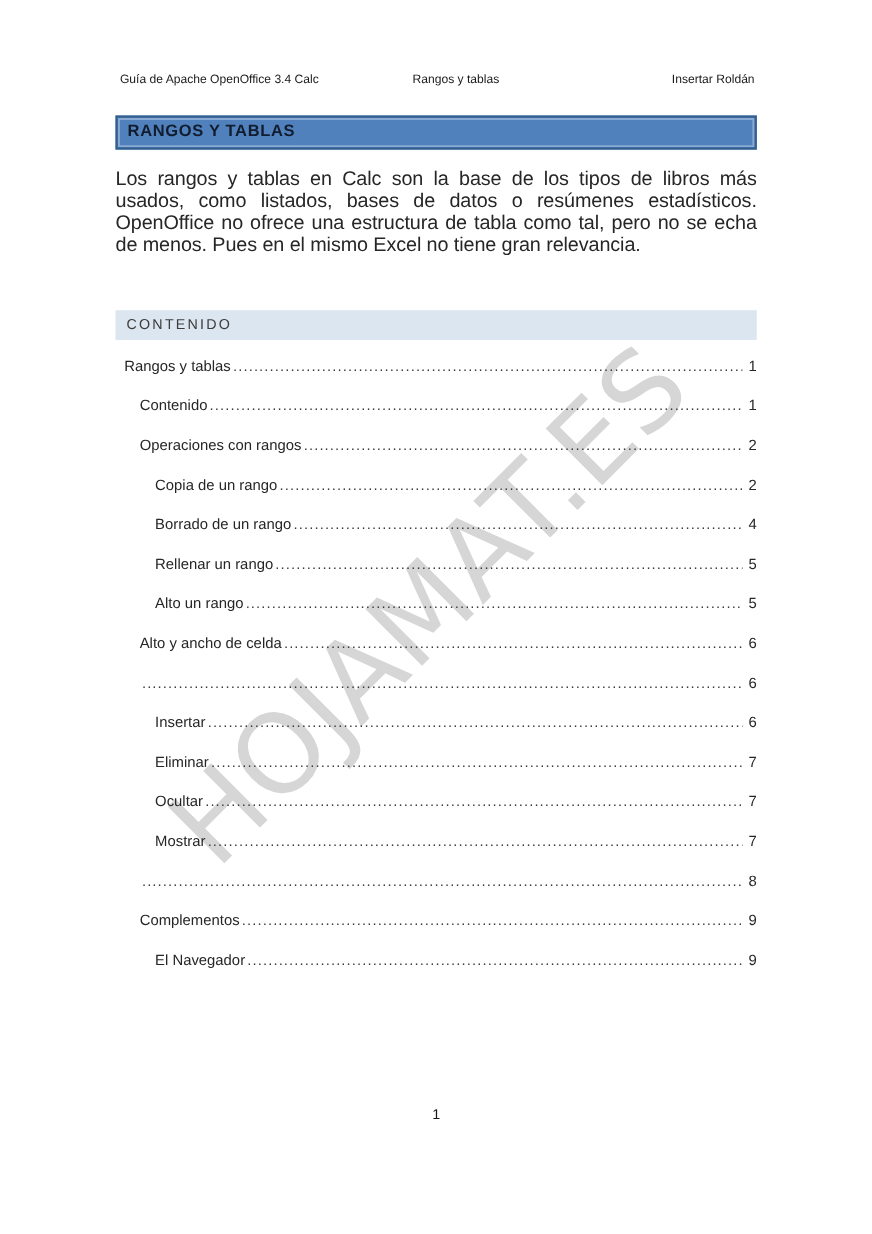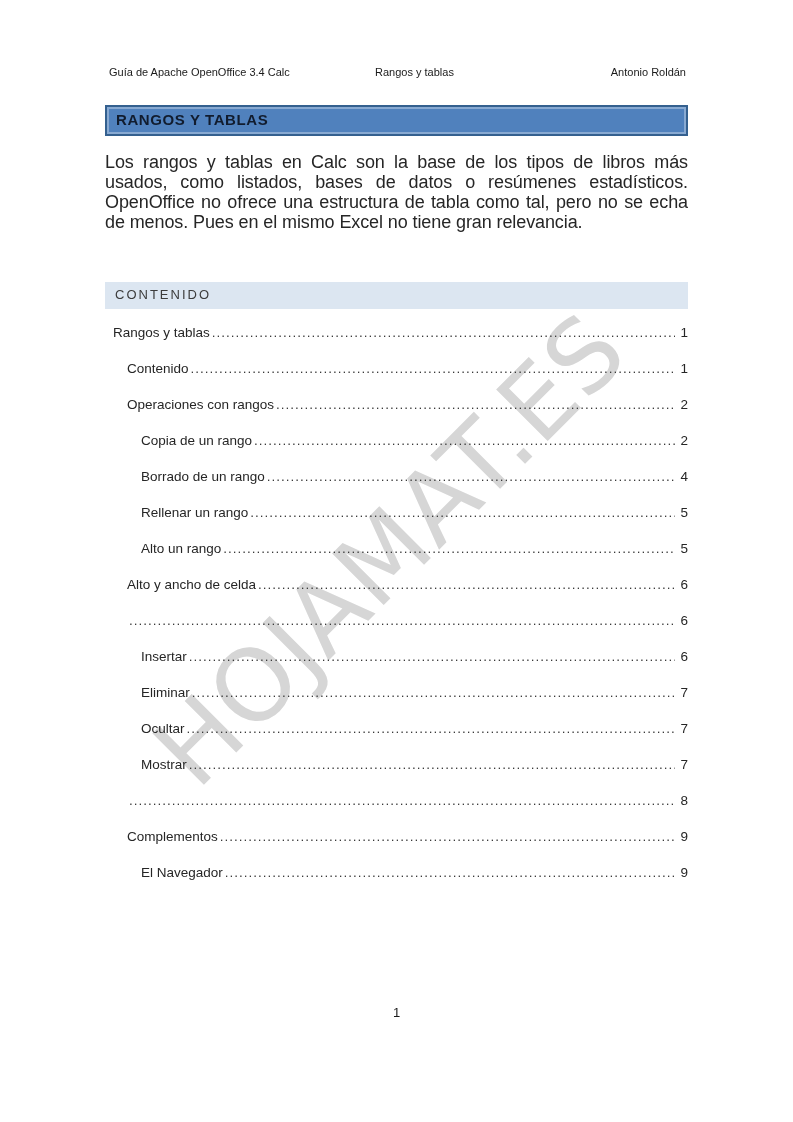--- a/index.html
+++ b/index.html
@@ -137,21 +137,21 @@
 
 <div class="page">
 
   <div class="watermark">HOJAMAT.ES</div>
 
   <div class="content">
 
     <div class="doc-header">
       <span class="h-left">Guía de Apache OpenOffice 3.4 Calc</span>
       <span class="h-center">Rangos y tablas</span>
-      <span class="h-right">Antonio Roldán</span>
+      <span class="h-right">Insertar Roldán</span>
     </div>
 
     <div class="title-banner">RANGOS Y TABLAS</div>
 
     <p class="intro-paragraph">Los rangos y tablas en Calc son la base de los tipos de libros más usados, como listados, bases de datos o resúmenes estadísticos. OpenOffice no ofrece una estructura de tabla como tal, pero no se echa de menos. Pues en el mismo Excel no tiene gran relevancia.</p>
 
     <div class="contents-bar">CONTENIDO</div>
 
     <div class="toc" id="toc-rows">
         <div class="toc-row lvl0">

